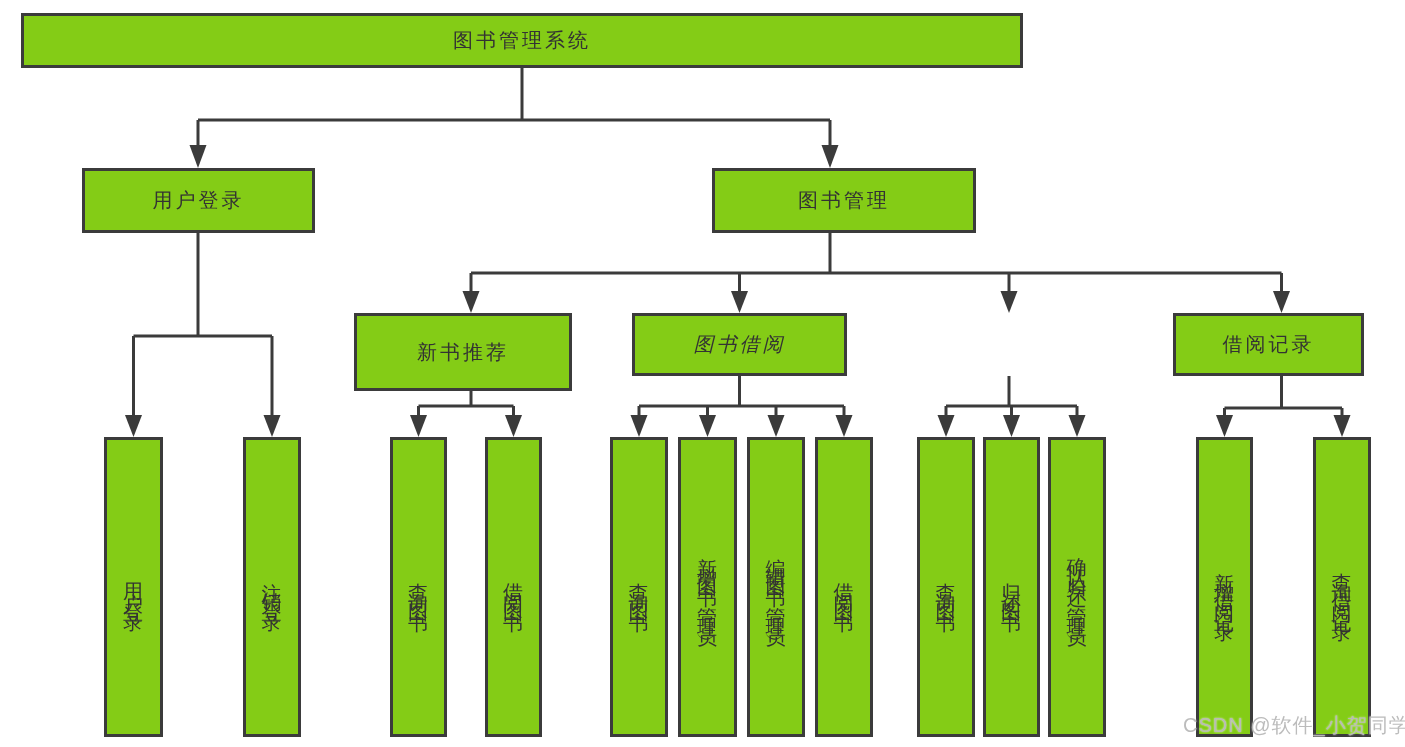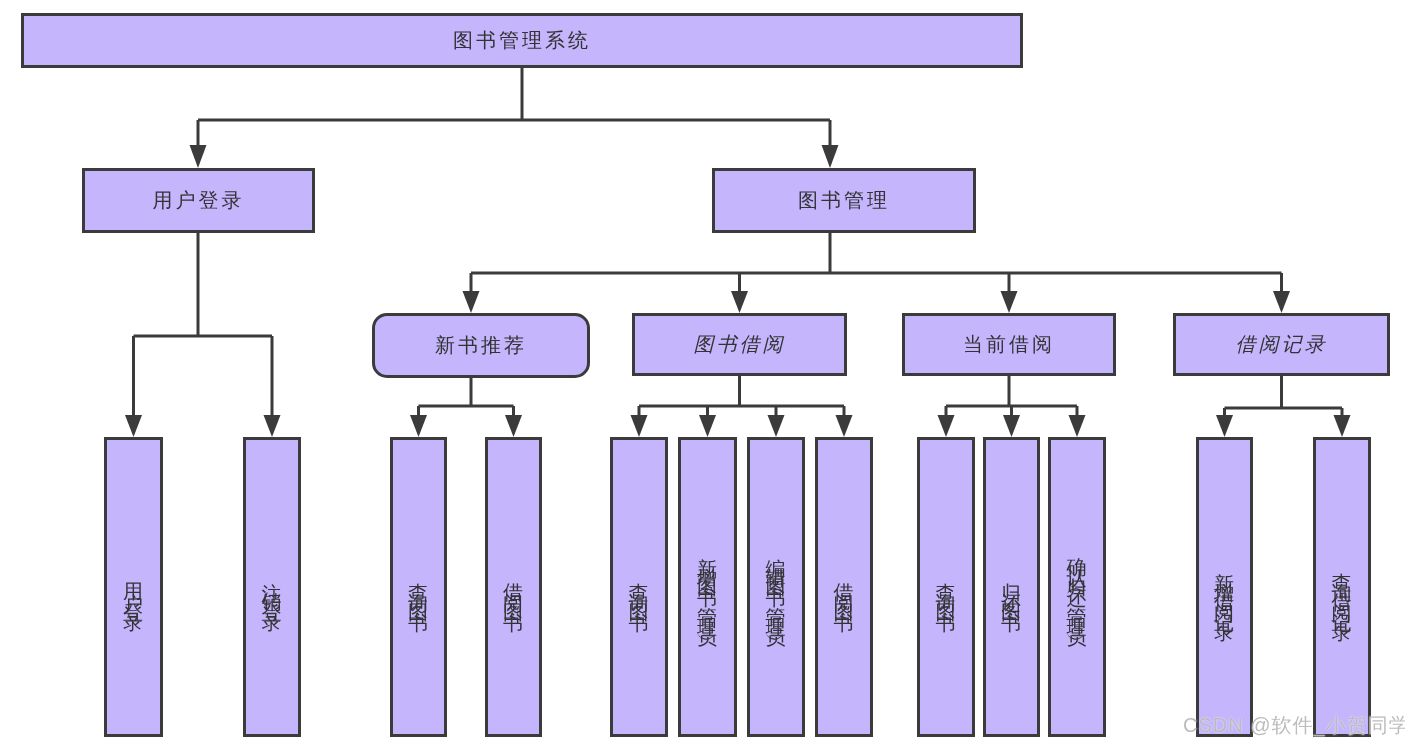--- a/index.html
+++ b/index.html
@@ -6,21 +6,21 @@
   #stage{
     position:relative;
     width:1405px;height:747px;
     background:#ffffff;
     font-family:"Liberation Sans","DejaVu Sans",sans-serif;
     overflow:hidden;
   }
   .box{
     position:absolute;
     box-sizing:border-box;
-    background:#c4b5fd;
+    background:#84cc16;
     border:3px solid #3b3b3b;
     display:flex;
     align-items:center;
     justify-content:center;
     color:#333333;
   }
   .h-label{
     font-size:20px;
     letter-spacing:3px;
     color:#333333;
@@ -128,30 +128,27 @@
     <span class="h-label">图书管理系统</span>
   </div>
 
   <div class="box" style="left:82px;top:168px;width:233px;height:65px;">
     <span class="h-label">用户登录</span>
   </div>
   <div class="box" style="left:712px;top:168px;width:264px;height:65px;">
     <span class="h-label">图书管理</span>
   </div>
 
-  <div class="box" style="left:372px;top:313px;width:218px;height:65px;border-radius:15px;">
+  <div class="box" style="left:354px;top:313px;width:218px;height:78px;">
     <span class="h-label">新书推荐</span>
   </div>
   <div class="box" style="left:632px;top:313px;width:215px;height:63px;font-style:italic;">
     <span class="h-label">图书借阅</span>
   </div>
-  <div class="box" style="left:902px;top:313px;width:214px;height:63px;">
-    <span class="h-label">当前借阅</span>
-  </div>
-  <div class="box" style="left:1173px;top:313px;width:217px;height:63px;font-style:italic;">
+  <div class="box" style="left:1173px;top:313px;width:191px;height:63px;">
     <span class="h-label">借阅记录</span>
   </div>
 
   <div class="box" style="left:104px;top:437px;width:59px;height:300px;">
     <span class="v-label">用户登录</span>
   </div>
   <div class="box" style="left:243px;top:437px;width:58px;height:300px;">
     <span class="v-label">注销登录</span>
   </div>
   <div class="box" style="left:390px;top:437px;width:57px;height:300px;">

